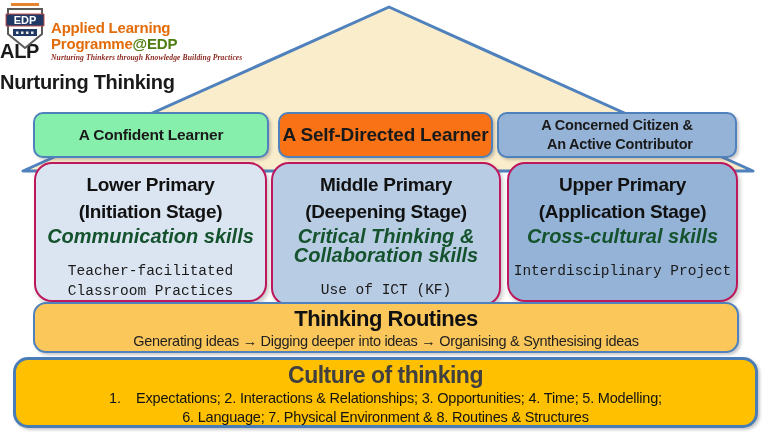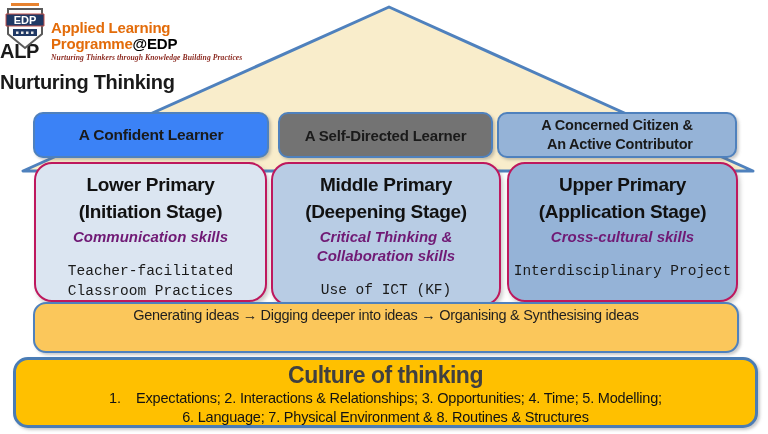--- a/index.html
+++ b/index.html
@@ -28,21 +28,21 @@
     color: #1a1a1a;
     line-height: 31px;
     letter-spacing: -0.3px;
   }
 
   
   .logo { position: absolute; left: 4px; top: 2px; width: 250px; height: 52px; z-index: 6; }
   .logo-shield { position: absolute; left: 0; top: 0; }
   .logo-text { position: absolute; left: 47px; top: 18px; width: 205px; }
   .logo-name { font-size: 15px; font-weight: 800; color: #e36c0a; line-height: 16px; letter-spacing: -0.2px; }
-  .logo-name .navy { color: #000000; }
+  .logo-name .navy { color: #4d7c0f; }
   .logo-tagline {
     margin-top: 1px;
     font-family: "Liberation Serif", serif;
     font-style: italic;
     font-weight: bold;
     font-size: 7.6px;
     color: #8c2a21;
     letter-spacing: 0.1px;
   }
 
@@ -56,41 +56,41 @@
     display: flex;
     align-items: center;
     justify-content: center;
     text-align: center;
     font-weight: bold;
     color: #1a1a1a;
     box-shadow: 2px 2px 3px rgba(100,100,100,0.35);
     z-index: 3;
     letter-spacing: -0.2px;
   }
-  .outcome-1 { left: 33px;  width: 236px; font-size: 15.5px; background: #3b82f6; }
-  .outcome-2 { left: 278px; width: 215px; font-size: 15px; background: #737373; }
+  .outcome-1 { left: 33px;  width: 236px; font-size: 15.5px; background: #86efac; }
+  .outcome-2 { left: 278px; width: 215px; font-size: 19px; background: #f97316; }
   .outcome-3 { left: 497px; width: 240px; font-size: 14.5px; line-height: 19px; background: #95b3d7; text-align: right; }
 
   
   .stage-box {
     position: absolute;
     top: 162px;
     height: 140px;
     border: 2px solid #be185d;
     border-radius: 18px;
     text-align: center;
     padding-top: 7px;
     box-shadow: 2px 3px 4px rgba(100,100,100,0.35);
     z-index: 3;
   }
   .stage-1 { left: 34px;  width: 233px; background: #dbe5f1; }
   .stage-2 { left: 271px; width: 230px; background: #b8cce4; height: 144px; }
   .stage-3 { left: 507px; width: 231px; background: #95b3d7; }
   .stage-title { font-size: 19px; font-weight: bold; color: #111; line-height: 27px; letter-spacing: -0.3px; }
-  .stage-skills { font-size: 15px; font-weight: bold; font-style: italic; color: #701a75; line-height: 19px; margin-top: 2px; }
+  .stage-skills { font-size: 20px; font-weight: bold; font-style: italic; color: #14532d; line-height: 19px; margin-top: 2px; }
   .stage-practices { font-size: 14.5px; color: #1a1a1a; line-height: 20px; margin-top: 15px; font-family: Liberation Mono, monospace; }
 
   
   .tr-bar {
     position: absolute;
     left: 33px; top: 302px;
     width: 706px; height: 51px;
     background: #fbc75b;
     border: 2px solid #4f81bd;
     border-radius: 13px;
@@ -176,20 +176,21 @@
 Research-based</div>
   </div>
   <div class="stage-box stage-3">
     <div class="stage-title ml">Upper Primary
 (Application Stage)</div>
     <div class="stage-skills ml">Cross-cultural skills</div>
     <div class="stage-practices ml">Interdisciplinary Project</div>
   </div>
 
   <div class="tr-bar">
+    <div class="tr-title">Thinking Routines</div>
     <div class="tr-subtitle">Generating ideas → Digging deeper into ideas → Organising &amp; Synthesising ideas</div>
   </div>
 
   <div class="culture-bar">
     <div class="culture-title">Culture of thinking</div>
     <div class="culture-line">1.&nbsp;&nbsp;&nbsp;&nbsp;Expectations; 2. Interactions &amp; Relationships; 3. Opportunities; 4. Time; 5. Modelling;</div>
     <div class="culture-line">6. Language; 7. Physical Environment &amp; 8. Routines &amp; Structures</div>
   </div>
 
 </div>

